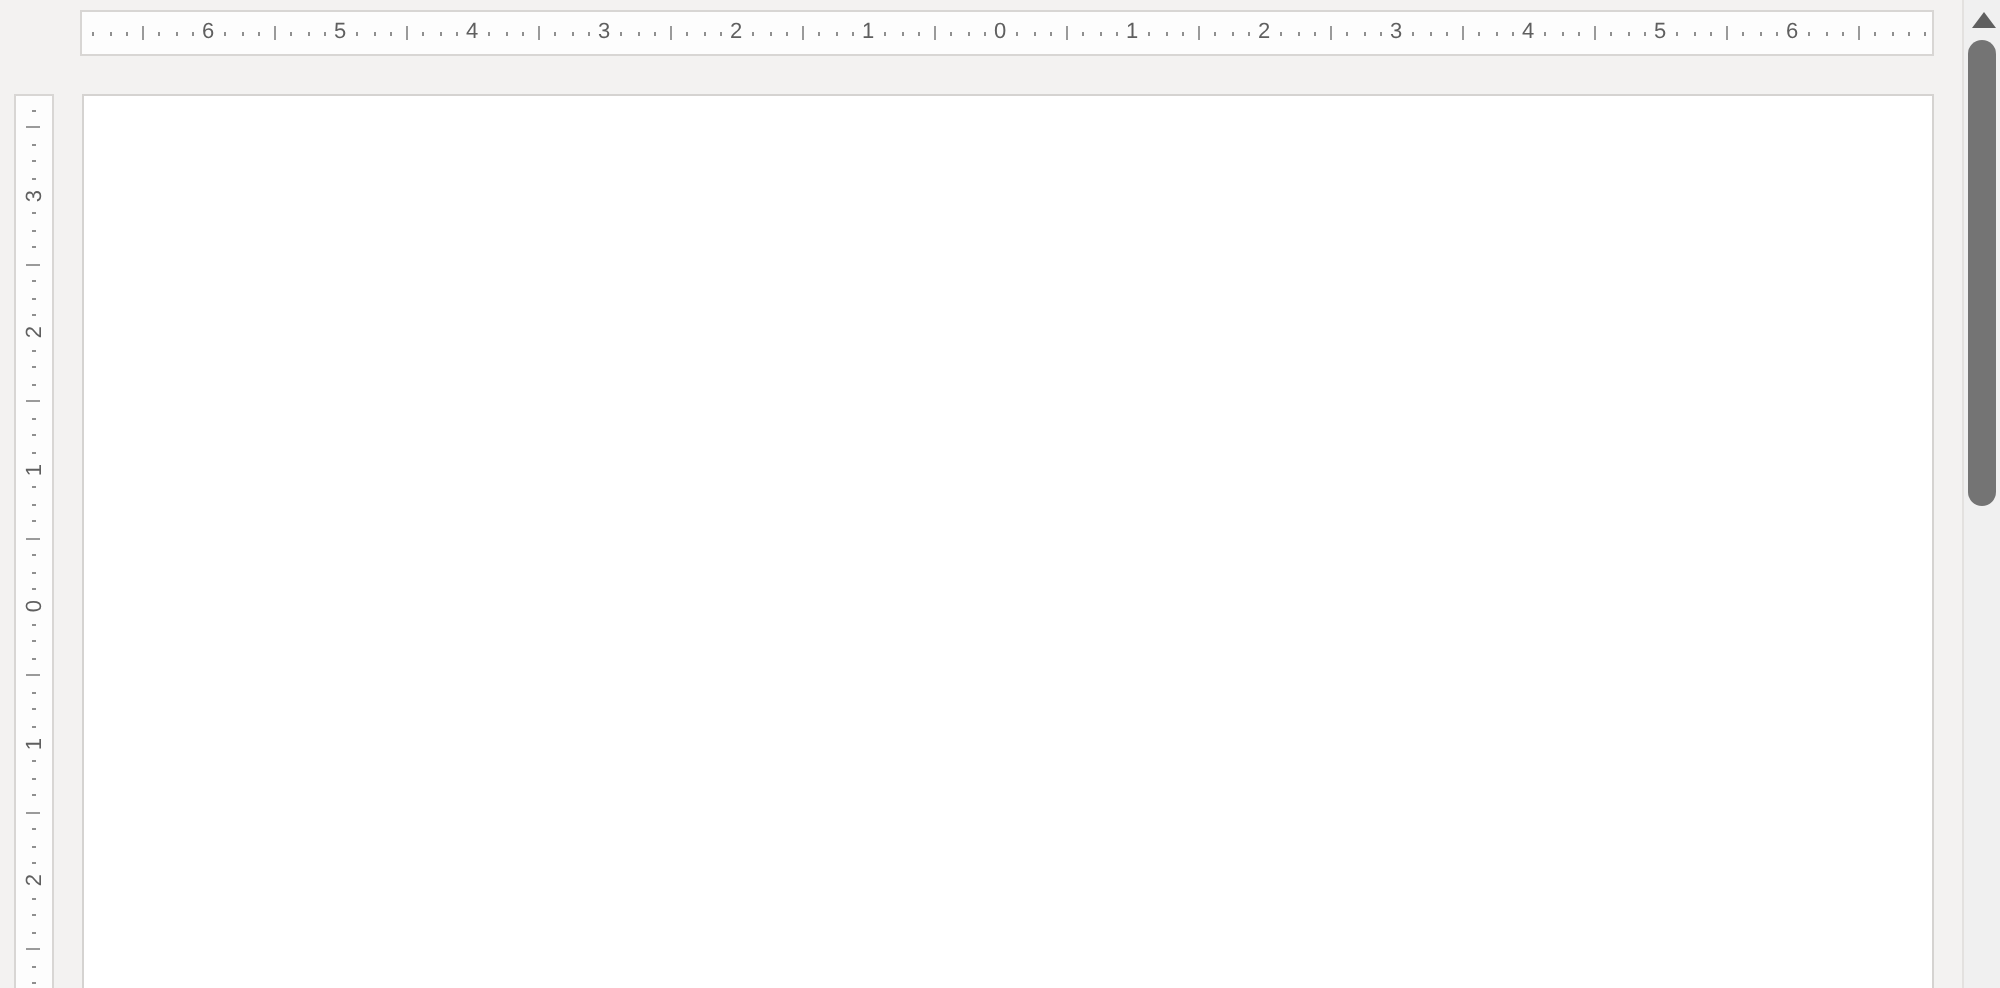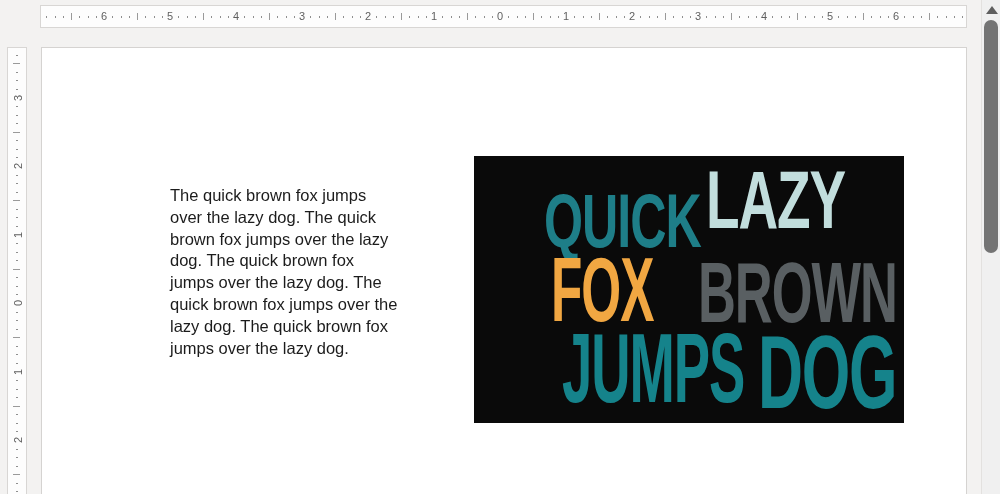--- a/index.html
+++ b/index.html
@@ -256,37 +256,21 @@
     <span class="ruler-num" style="top: 392px;">2</span>
     <div class="tick tick-dot" style="top: 400.562px;"></div>
     <div class="tick tick-dot" style="top: 409.125px;"></div>
     <div class="tick tick-dot" style="top: 417.688px;"></div>
     <div class="tick tick-half" style="top: 426.25px;"></div>
     <div class="tick tick-dot" style="top: 434.812px;"></div>
     <div class="tick tick-dot" style="top: 443.375px;"></div>
   </div>
 
 <div class="page">
-  <div class="paragraph">The quick brown fox jumps
-over the lazy dog. The quick
-brown fox jumps over the lazy
-dog. The quick brown fox
-jumps over the lazy dog. The
-quick brown fox jumps over the
-lazy dog. The quick brown fox
-jumps over the lazy dog.</div>
-
-  <div class="wordart" id="wordart" style="background: rgb(10, 10, 10);">
-    <span class="wa-word wa-quick" style="color: rgb(30, 126, 136);">QUICK</span>
-    <span class="wa-word wa-lazy" style="color: rgb(194, 222, 221);">LAZY</span>
-    <span class="wa-word wa-fox" style="color: rgb(241, 167, 66);">FOX</span>
-    <span class="wa-word wa-brown" style="color: rgb(89, 95, 98);">BROWN</span>
-    <span class="wa-word wa-jumps" style="color: rgb(21, 131, 139);">JUMPS</span>
-    <span class="wa-word wa-dog" style="color: rgb(21, 131, 139);">DOG</span>
-  </div>
+
 </div>
 
 <div class="scrollbar">
   <div class="scroll-up-btn">
     <span class="scroll-up-icon"></span>
   </div>
   <div class="scroll-thumb"></div>
 </div>
 
 </body></html>

